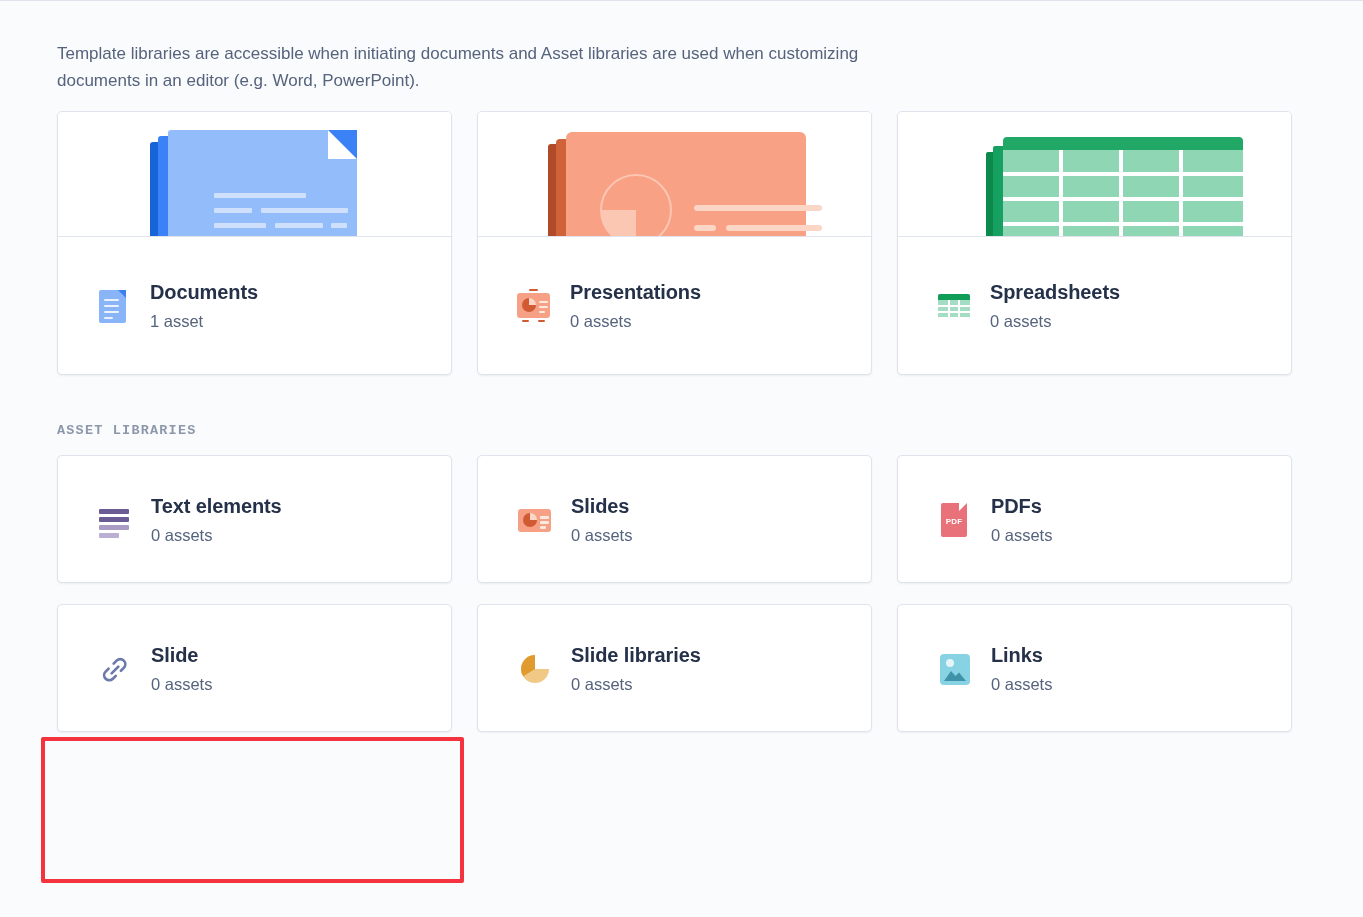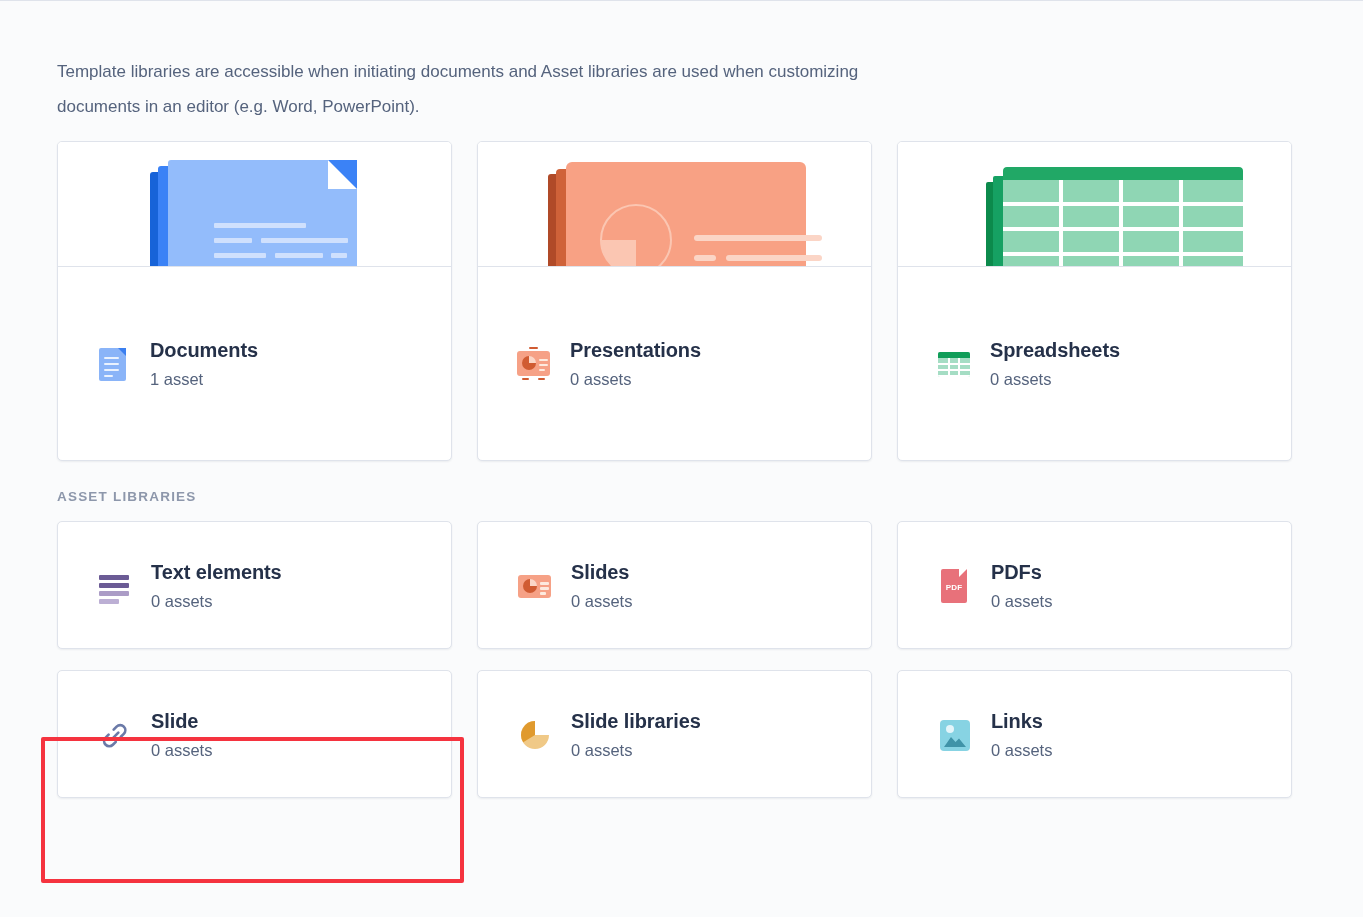--- a/index.html
+++ b/index.html
@@ -33,56 +33,56 @@
   .page-title {
     font-size: 24px;
     font-weight: 700;
     letter-spacing: -0.1px;
     color: #253149;
     line-height: 34px;
     margin-top: 2px;
   }
   .page-desc {
     font-size: 17px;
-    line-height: 35px;
+    line-height: 27px;
     color: #55637d;
-    margin-top: 26px;
+    margin-top: 12px;
     max-width: 830px;
   }
 
   
   .section-label {
     font-size: 13.5px;
     font-weight: 700;
     letter-spacing: 1.2px;
     color: #8d97ab;
     text-transform: uppercase;
   }
   .section-template { margin-top: 50px; }
-  .section-asset { margin-top: 28px; }
+  .section-asset { margin-top: 48px; font-family: Liberation Mono, monospace; }
 
   
   .grid {
     display: grid;
     grid-template-columns: repeat(3, 395px);
     column-gap: 25px;
     margin-top: 17px;
   }
   .grid-asset { row-gap: 21px; }
 
   
   .card {
     background: #ffffff;
     border: 1px solid #dfe3eb;
     border-radius: 5px;
     box-shadow: 0 1px 2px rgba(28,42,70,0.07);
     overflow: hidden;
     cursor: pointer;
   }
-  .card-template { height: 320px; display: flex; flex-direction: column; }
+  .card-template { height: 264px; display: flex; flex-direction: column; }
   .card-asset { height: 128px; display: flex; align-items: center; }
 
   .thumb {
     height: 125px;
     border-bottom: 1px solid #dfe3eb;
     position: relative;
     overflow: hidden;
     background: #fff;
   }
   .card-body {

